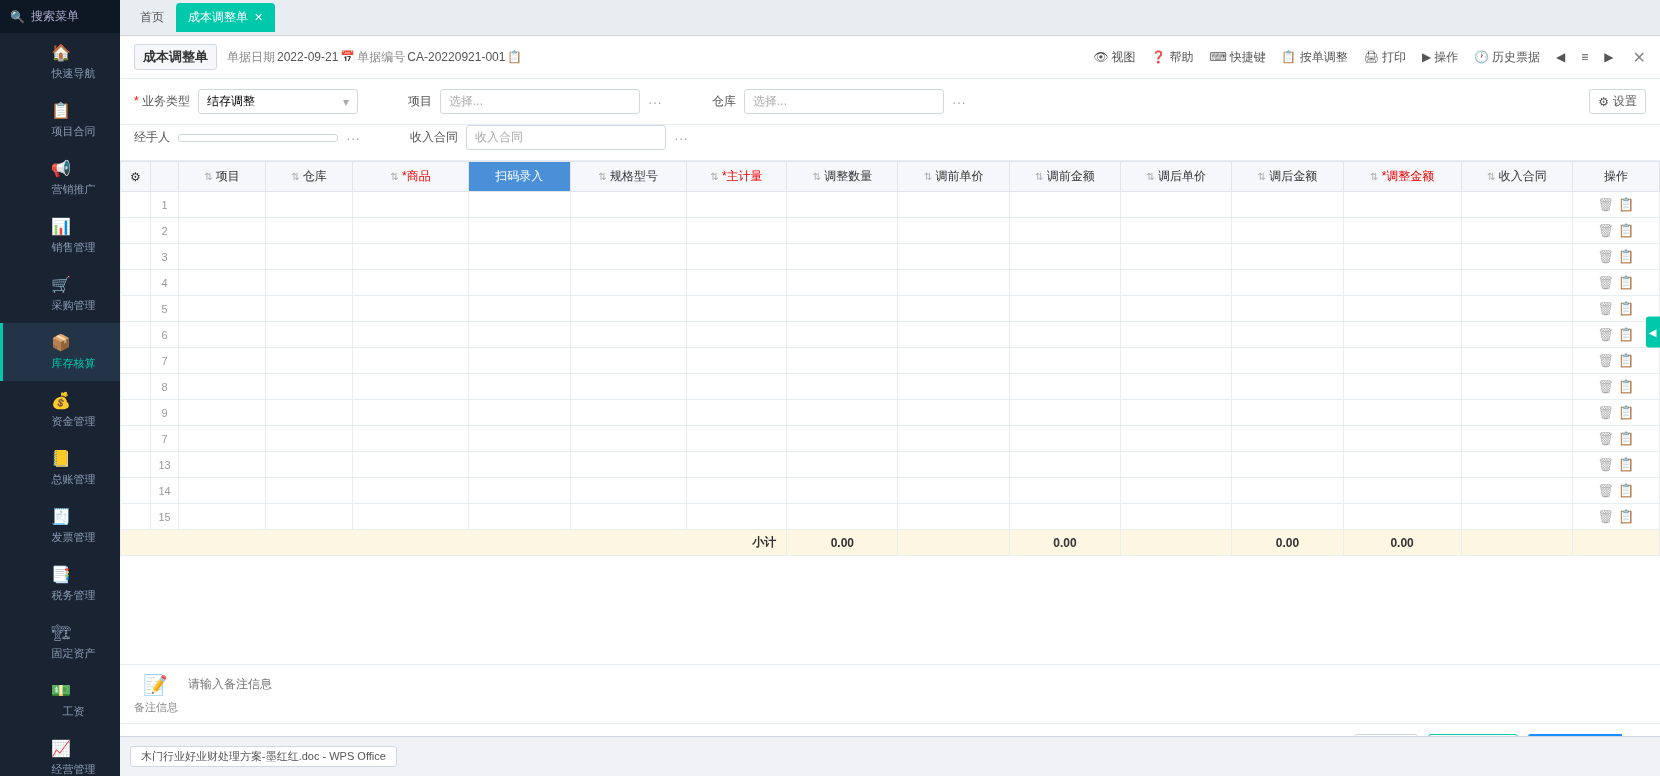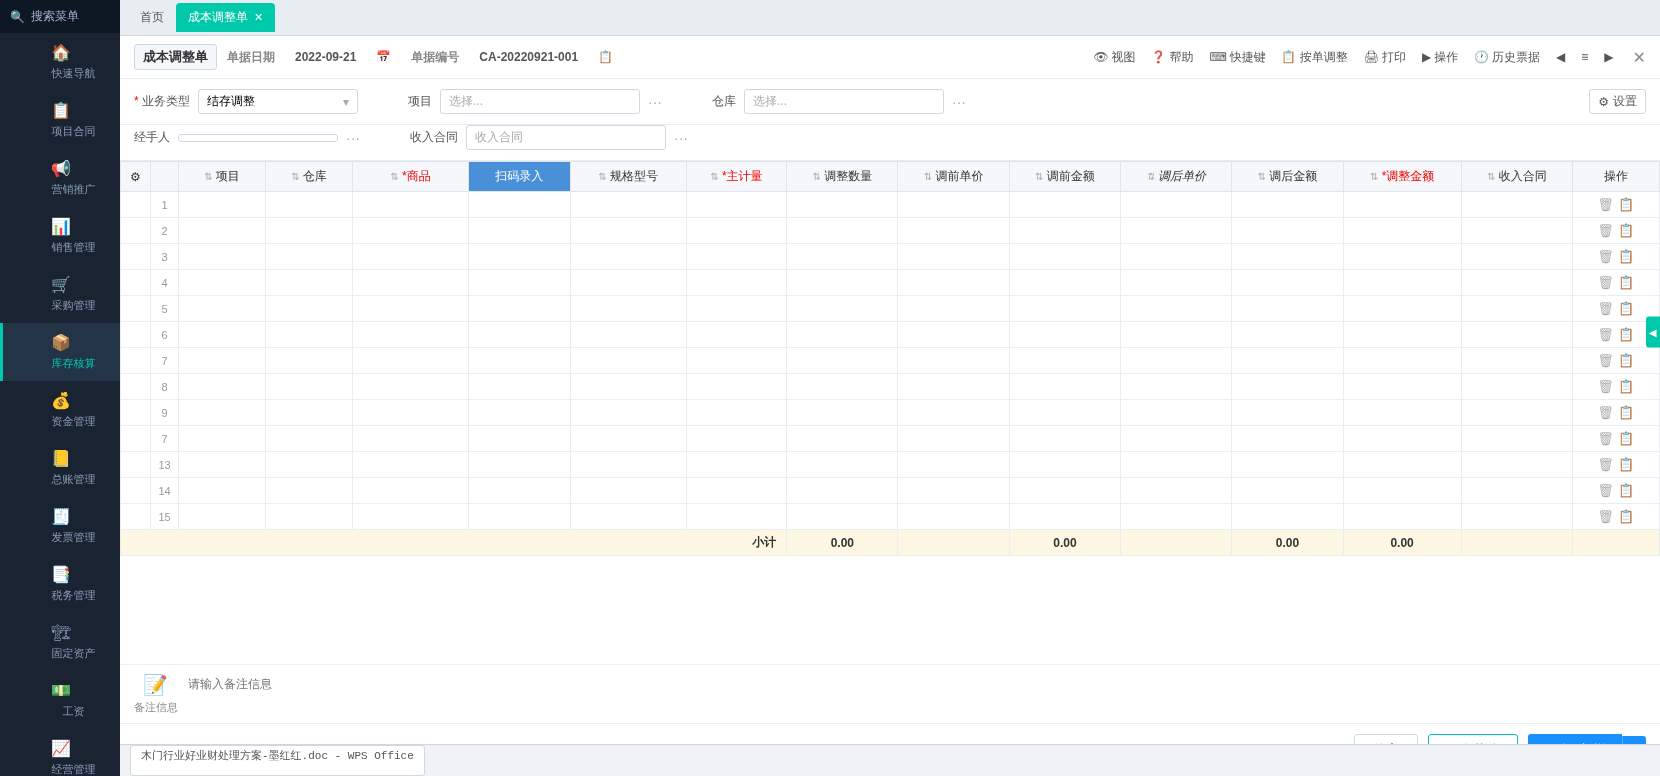--- a/index.html
+++ b/index.html
@@ -27,21 +27,21 @@
     .tab.active { background: #00c8aa; color: #fff; }
     .tab.home { background: transparent; color: #555; }
     .tab .close-btn { font-size: 11px; cursor: pointer; }
 
     
     .doc-area { flex: 1; background: #fff; display: flex; flex-direction: column; overflow: hidden; position: relative; }
 
     
     .doc-header { padding: 8px 14px; border-bottom: 1px solid #e8edf2; display: flex; align-items: center; gap: 10px; }
     .doc-header-title { font-size: 13px; font-weight: bold; color: #333; background: #f5f7fa; padding: 3px 8px; border-radius: 3px; border: 1px solid #d0d7e0; }
-    .doc-meta { display: flex; align-items: center; gap: 20px; font-size: 12px; color: #555; font-weight: bold; }
+    .doc-meta { display: flex; align-items: center; gap: 2px; font-size: 12px; color: #555; }
     .doc-meta-label { color: #888; }
     .doc-actions { margin-left: auto; display: flex; align-items: center; gap: 6px; font-size: 12px; color: #555; }
     .doc-action-btn { display: flex; align-items: center; gap: 3px; cursor: pointer; padding: 2px 5px; border-radius: 3px; }
     .close-x { font-size: 16px; cursor: pointer; color: #888; margin-left: 8px; }
 
     
     .form-section { padding: 10px 14px; border-bottom: 1px solid #e8edf2; display: flex; flex-wrap: wrap; gap: 10px; align-items: center; }
     .form-row { display: flex; align-items: center; gap: 8px; }
     .form-label { font-size: 12px; color: #555; white-space: nowrap; }
     .form-label.required::before { content: "* "; color: red; }
@@ -73,34 +73,34 @@
     .btn-default { background: #fff; color: #555; }
     .btn-primary { background: #00c8aa; color: #fff; border-color: #00c8aa; }
     .btn-primary-split { display: flex; align-items: center; }
     .btn-primary-main { background: #1890ff; color: #fff; border: 1px solid #1890ff; border-right: none; padding: 6px 16px; border-radius: 3px 0 0 3px; cursor: pointer; font-size: 13px; }
     .btn-primary-arrow { background: #1890ff; color: #fff; border: 1px solid #1890ff; border-left: 1px solid rgba(255,255,255,0.3); padding: 6px 8px; border-radius: 0 3px 3px 0; cursor: pointer; font-size: 12px; }
 
     
     .right-handle { position: absolute; right: 0; top: 50%; transform: translateY(-50%); width: 14px; background: #00c8aa; color: #fff; font-size: 10px; border-radius: 3px 0 0 3px; padding: 8px 2px; cursor: pointer; writing-mode: vertical-rl; text-align: center; }
 
     
-    .taskbar { position: fixed; bottom: 0; left: 120px; right: 0; height: 32px; background: #f0f2f5; border-top: 1px solid #d0d7e0; display: flex; padding: 0 10px; font-family: Liberation Mono, monospace; }
+    .taskbar { position: fixed; bottom: 0; left: 120px; right: 0; height: 40px; background: #f0f2f5; border-top: 1px solid #d0d7e0; display: flex; align-items: center; padding: 0 10px; }
     .taskbar-item { background: #fff; border: 1px solid #d0d7e0; border-radius: 3px; padding: 2px 10px; font-size: 11px; color: #555; cursor: pointer; white-space: nowrap; overflow: hidden; max-width: 300px; text-overflow: ellipsis; }
 
     .col-settings { width: 30px; }
     .col-project { min-width: 60px; }
     .col-warehouse { min-width: 60px; }
     .col-goods { min-width: 80px; }
     .col-scan { min-width: 70px; }
     .col-spec { min-width: 80px; }
     .col-unit { min-width: 60px; margin-top: 35px; }
     .col-qty { min-width: 70px; }
     .col-pre-price { min-width: 70px; }
     .col-pre-amount { min-width: 70px; }
-    .col-post-price { min-width: 70px; font-style: italic; }
+    .col-post-price { min-width: 70px; }
     .col-post-amount { min-width: 70px; }
     .col-adj-amount { min-width: 70px; }
     .col-income { min-width: 70px; }
     .col-action { min-width: 60px; }
   </style>
 </head>
 <body>
 
 <div class="app-container">
 

